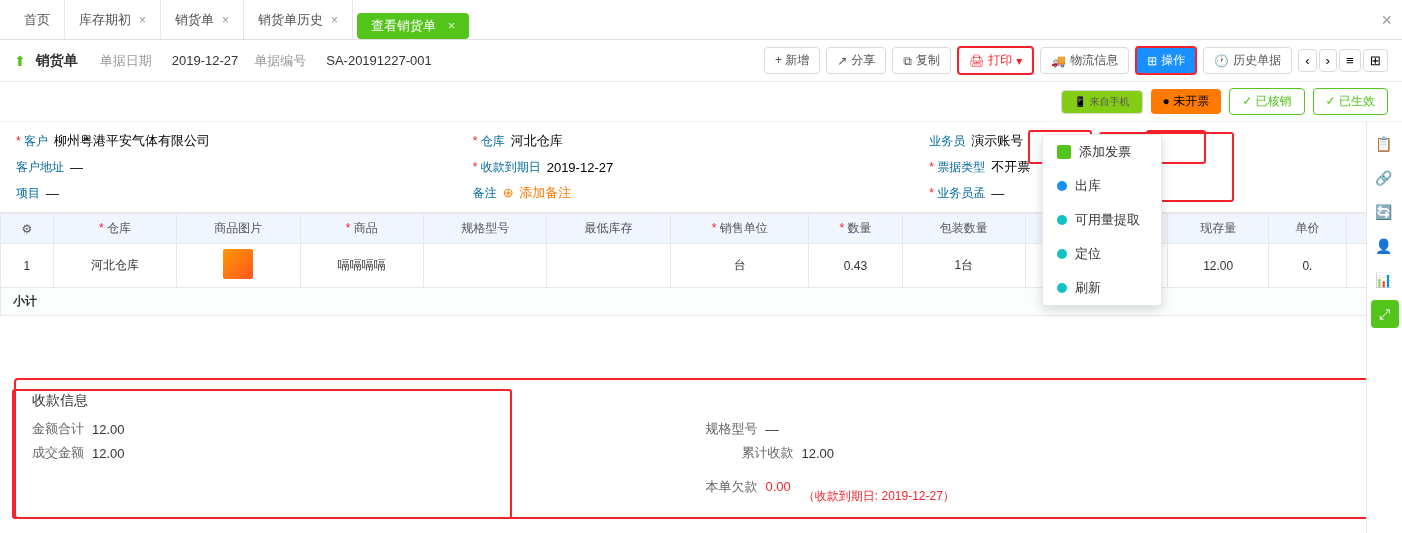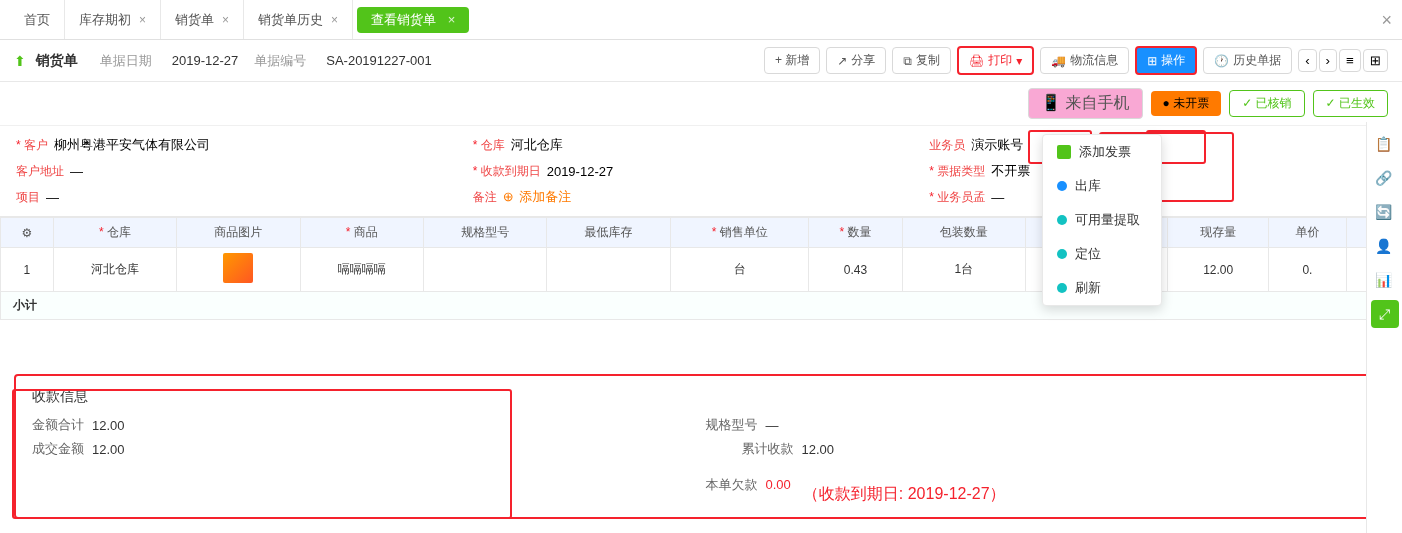--- a/index.html
+++ b/index.html
@@ -1,20 +1,20 @@
 <!DOCTYPE html>
 <html><head>
   <meta charset="utf-8">
   <style>
     * { box-sizing: border-box; margin: 0; padding: 0; }
     body { font-family: "Microsoft YaHei", "SimHei", sans-serif; font-size: 13px; background: #f5f5f5; color: #333; overflow: hidden; }
 
     
     .tab-bar {
-      display: flex; align-items: center; background: #fff;
+      display: flex; align-items: flex-end; background: #fff;
       border-bottom: 1px solid #e0e0e0; padding: 0 10px; height: 40px;
       position: relative;
     }
     .tab-item {
       display: flex; align-items: center; padding: 0 14px; height: 100%;
       cursor: pointer; font-size: 13px; color: #555; border-right: 1px solid #e8e8e8;
       white-space: nowrap;
     }
     .tab-item .close-icon { margin-left: 8px; color: #999; font-size: 12px; }
     .tab-highlight {
@@ -42,28 +42,28 @@
       background: #1890ff; color: #fff; border-color: #1890ff;
     }
     .btn-nav { border: 1px solid #d9d9d9; border-radius: 4px; padding: 3px 6px; cursor: pointer; background: #fff; }
     .nav-icons { display: flex; gap: 2px; }
 
     
     .sub-toolbar {
       display: flex; align-items: center; justify-content: flex-end;
       padding: 6px 14px; gap: 8px; border-bottom: 1px solid #f0f0f0;
     }
-    .btn-gray { background: #f9a8d4; border: 1px solid #d9d9d9; border-radius: 4px; padding: 4px 12px; cursor: pointer; font-size: 16px; color: #555; }
+    .btn-gray { background: #84cc16; border: 1px solid #d9d9d9; border-radius: 4px; padding: 4px 12px; cursor: pointer; font-size: 10px; color: #555; }
     .btn-orange { background: #ff7a00; color: #000000; border: none; border-radius: 4px; padding: 4px 12px; cursor: pointer; font-size: 12px; }
     .btn-green-outline { border: 1px solid #52c41a; color: #52c41a; background: #fff; border-radius: 4px; padding: 4px 12px; cursor: pointer; font-size: 12px; }
 
     
     .form-section { padding: 10px 16px; display: grid; grid-template-columns: 1fr 1fr 1fr; gap: 8px 0; }
     .form-row { display: flex; align-items: center; gap: 6px; }
-    .form-label { color: #ef4444; font-size: 12px; white-space: nowrap; }
+    .form-label { color: #0369a1; font-size: 12px; white-space: nowrap; }
     .form-label.required::before { content: "* "; color: #f5222d; }
     .form-value { color: #000000; font-size: 13px; }
     .form-link { color: #1890ff; cursor: pointer; }
 
     
     .table-wrap { flex: 1; overflow: auto; border-top: 1px solid #e8e8e8; }
     table { width: 100%; border-collapse: collapse; font-size: 12px; }
     thead tr { background: #f0f5ff; }
     thead th {
       padding: 6px 8px; border: 1px solid #e8e8e8; text-align: center;
@@ -320,21 +320,21 @@
               <span class="payment-label">规格型号</span>
               <span class="payment-value">—</span>
             </div>
             <div class="payment-row" style="margin-top:6px;margin-left:36px;">
               <span class="payment-label">累计收款</span>
               <span class="payment-value">12.00</span>
             </div>
             <div class="payment-row" style="margin-top:6px;">
               <span class="payment-label">本单欠款</span>
               <span class="payment-value red">0.00</span>
-              <span class="payment-value" style="color:#f5222d; font-size:16px; margin-left:4px;margin-top:20px;">（收款到期日: 2019-12-27）</span>
+              <span class="payment-value" style="color:#f5222d; font-size:12px; margin-left:4px;margin-top:20px;">（收款到期日: 2019-12-27）</span>
             </div>
           </div>
         </div>
       </div>
 
     </div>
 
     <div class="right-sidebar">
       <div class="sidebar-icon">📋</div>
       <div class="sidebar-icon">🔗</div>

